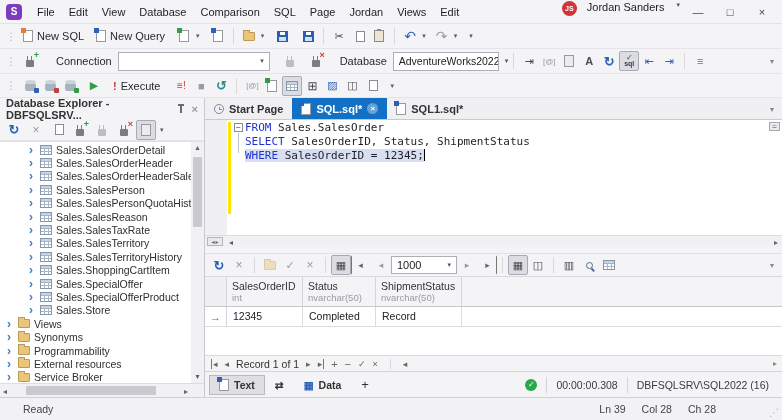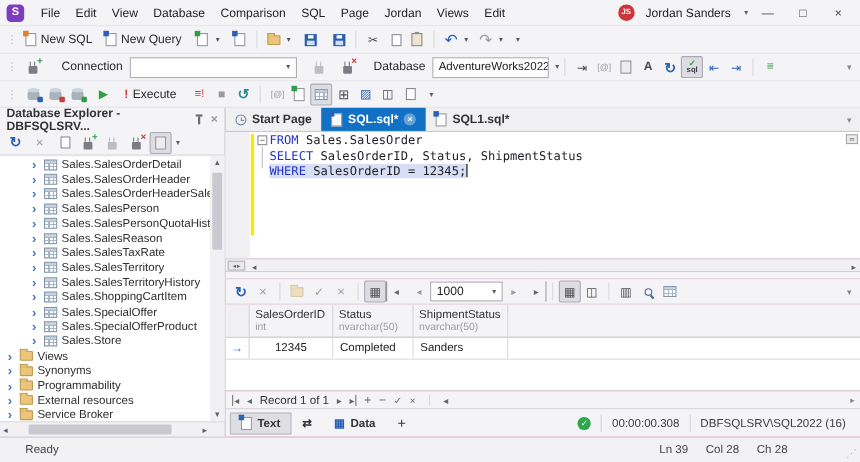--- a/index.html
+++ b/index.html
@@ -11,21 +11,21 @@
   .tbi{min-width:20px;height:20px;display:flex;align-items:center;justify-content:center;border:1px solid transparent;border-radius:2px;padding:0 2px;flex:0 0 auto}
   .pressed{background:#dcdce2;border-color:#a9a9b4}
   .caret{font-size:7px;color:#5a5a62;margin-left:2px}
   .blue{color:#2b62b8}.gray{color:#9a9aa2}.green{color:#2f9e44}.red{color:#c83c3c}.dark{color:#4a4a52}.teal{color:#2f8f8f}
   .lbl{margin-left:4px;color:#2a2a2e}
 
   
   .menubar{height:24px;padding:0 6px;background:#f4f4f6;border-bottom:1px solid #e2e2e8}
   .logo{width:16px;height:16px;border-radius:4px;background:var(--logo-purple,#7d3bbf);color:#fff;font-weight:700;font-size:10px;display:flex;align-items:center;justify-content:center;margin-right:8px}
   .mitem{padding:0 7px;height:24px;display:flex;align-items:center;color:#1e1e22}
-  .winbtns{margin-left:auto;display:flex;align-items:center;gap:4px}
+  .winbtns{margin-left:auto;display:flex;gap:4px}
   .avatar{width:15px;height:15px;border-radius:50%;background:var(--avatar-red,#d13438);color:#fff;font-size:7px;font-weight:700;display:flex;align-items:center;justify-content:center}
   .uname{margin:0 6px 0 6px;color:#1e1e22}
   .wbtn{width:28px;height:22px;display:flex;align-items:center;justify-content:center;color:#444;font-size:11px}
 
   
   .tb{height:25px;background:#f4f4f6;border-bottom:1px solid #e4e4ea;padding:0 2px;position:relative}
   .tb3{height:24px}
   .tbtext{margin-left:4px;color:#2a2a2e}
   .combo{height:19px;background:#fff;border:1px solid #aeaeb6;display:flex;align-items:center;padding:0 5px;color:#222;overflow:hidden;white-space:nowrap}
   .combo .cc{margin-left:auto;font-size:7px;color:#555;padding-left:4px}
@@ -115,21 +115,21 @@
   .pcombo{width:66px;height:18px}
 
   .grid{height:78px;background:#fff;position:relative;overflow:hidden}
   .ghead{display:flex;height:30px;border-bottom:1px solid #c6c6cc;background:#f4f4f6}
   .gh{border-right:1px solid #d4d4da;padding:2px 5px;display:flex;flex-direction:column;justify-content:center}
   .gh .n{font-size:10.5px;color:#333}.gh .t{font-size:9.5px;color:#9a9aa2}
   .gmark{width:22px;flex:0 0 auto;background:#f0f0f2;border-right:1px solid #d4d4da}
   .c1{width:76px}.c2{width:73px}.c3{width:86px}.cfill{flex:1;border-right:none}
   .grow{display:flex;height:20px;border-bottom:1px solid #dcdce0}
   .gc{border-right:1px solid #dcdce0;padding:0 6px;line-height:19px;font-size:10.5px;color:#222;white-space:nowrap;overflow:hidden}
-  .gc.num{text-align:center}
+  .gc.num{text-align:left}
   .gmarkc{width:22px;flex:0 0 auto;border-right:1px solid #d4d4da;display:flex;align-items:center;justify-content:center;color:#3f6fbf;font-size:11px}
 
   .recnav{height:16px;background:#f4f4f6;border-top:1px solid #d8d8de;display:flex;align-items:center;padding:0 6px;gap:7px;font-size:10px;color:#555;position:relative}
   .recnav .txt{color:#333;font-size:10.5px}
   .rn{font-size:9px;color:#666}
   .rn.bar-l{border-left:1px solid #777;padding-left:1px}
   .rn.bar-r{border-right:1px solid #777;padding-right:1px}
   .recnav .endcaret{right:5px;top:3px}
 
   .btabs{height:26px;background:#f4f4f6;border-top:1px solid #d4d4da;display:flex;align-items:center;padding:0 4px;font-size:10.5px}
@@ -522,21 +522,21 @@
           <div class="gh c3">
             <span class="n">ShipmentStatus</span>
             <span class="t">nvarchar(50)</span>
           </div>
           <div class="gh cfill"></div>
         </div>
         <div class="grow">
           <div class="gmarkc">→</div>
           <div class="gc c1 num">12345</div>
           <div class="gc c2">Completed</div>
-          <div class="gc c3">Sanders</div>
+          <div class="gc c3">Record</div>
         </div>
       </div>
 
       <div class="recnav">
         <span class="rn bar-l">◂</span>
         <span class="rn">◂</span>
         <span class="txt">Record 1 of 1</span>
         <span class="rn">▸</span>
         <span class="rn bar-r">▸</span>
         <span class="rn" style="font-size:11px">+</span>

